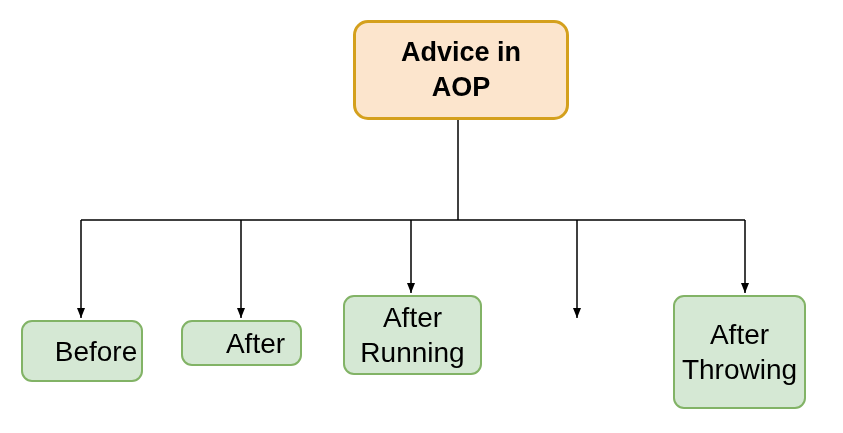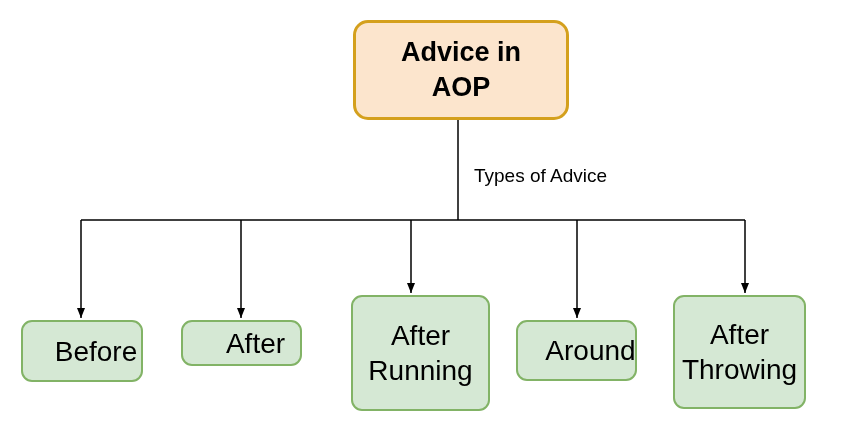--- a/index.html
+++ b/index.html
@@ -39,21 +39,21 @@
   }
   .node.child {
     background: #D5E8D4;
     border: 2.5px solid #82B366;
     border-radius: 11px;
     font-size: 28px;
     line-height: 1.25;
   }
   .n-before        { left: 21px;  top: 320px; width: 122px; height: 62px; }
   .n-after         { left: 181px; top: 320px; width: 121px; height: 46px; }
-  .n-after-running { left: 351px; top: 295px; width: 139px; height: 116px; padding: 0 8px; }
+  .n-after-running { left: 343px; top: 295px; width: 139px; height: 80px; padding: 0 8px; }
   .n-around        { left: 516px; top: 320px; width: 121px; height: 61px; }
   .n-after-throwing{ left: 673px; top: 295px; width: 133px; height: 114px; padding: 0 6px; }
   .edge-label {
     position: absolute;
     left: 474px; top: 165px;
     font-size: 19px;
     color: #000000;
     white-space: nowrap;
   }
 </style>
@@ -73,27 +73,25 @@
 
     <polyline points="81,220 745,220"></polyline>
 
     <line x1="81" y1="220" x2="81" y2="318" marker-end="url(#arrow)"></line>
     <line x1="241" y1="220" x2="241" y2="318" marker-end="url(#arrow)"></line>
     <line x1="411" y1="220" x2="411" y2="293" marker-end="url(#arrow)"></line>
     <line x1="577" y1="220" x2="577" y2="318" marker-end="url(#arrow)"></line>
     <line x1="745" y1="220" x2="745" y2="293" marker-end="url(#arrow)"></line>
   </svg>
 
-  <div class="edge-label">Types of Advice</div>
 
   <div class="node root">Advice in AOP</div>
 
   <div class="node child n-before">Before</div>
 
   <div class="node child n-after">After</div>
 
   <div class="node child n-after-running">After Running</div>
 
-  <div class="node child n-around">Around</div>
 
   <div class="node child n-after-throwing">After Throwing</div>
 
 </div>
 
 </body></html>

